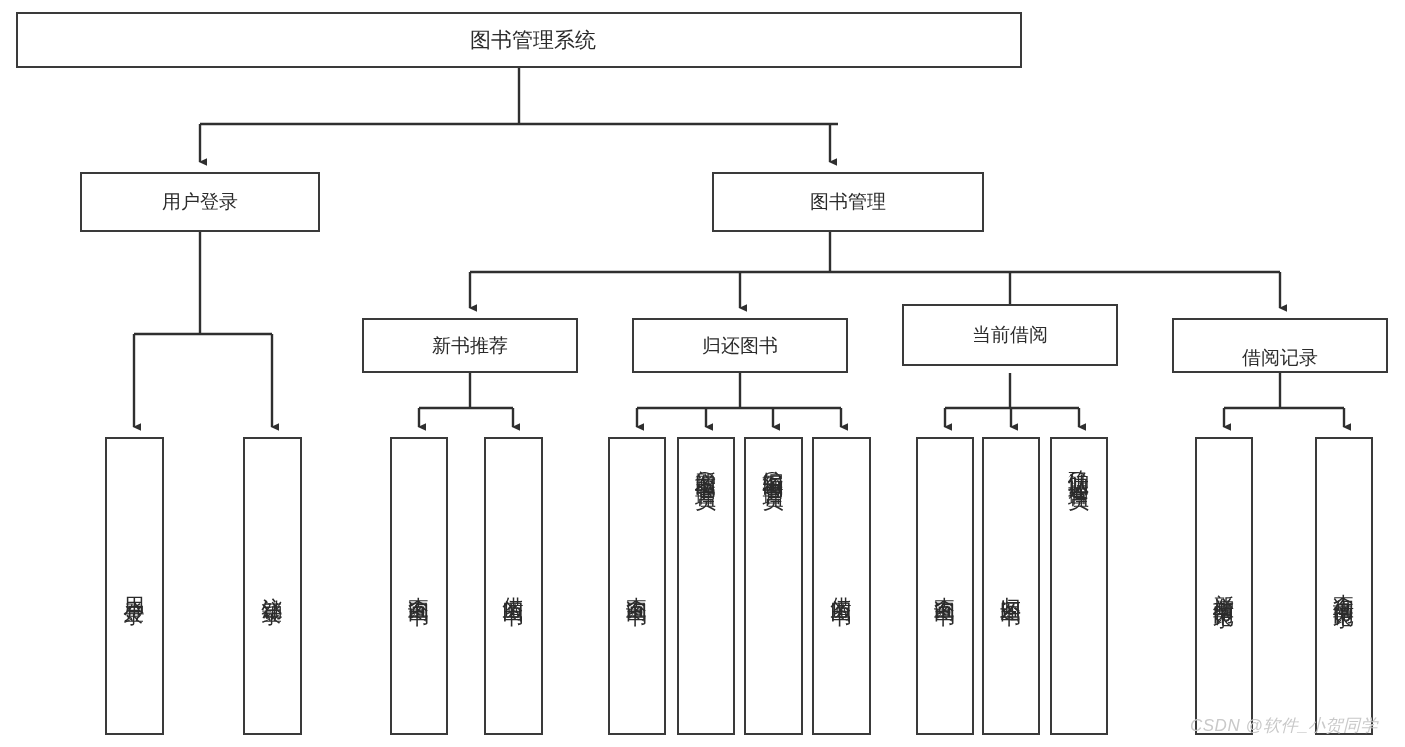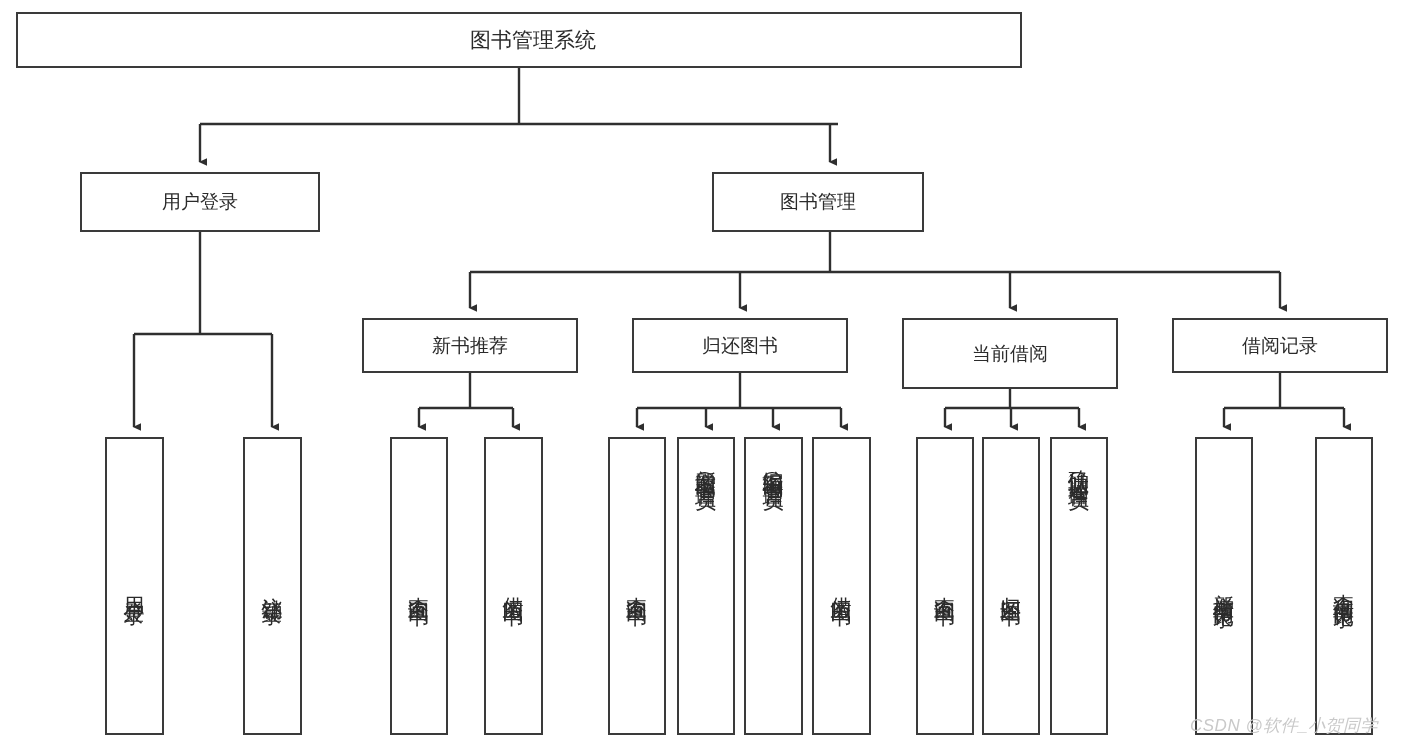--- a/index.html
+++ b/index.html
@@ -124,34 +124,34 @@
     </g>
   </svg>
 
   <div class="node level-root" style="left:16px; top:12px; width:1006px; height:56px;">
     <span>图书管理系统</span>
   </div>
 
   <div class="node level-1" style="left:80px; top:172px; width:240px; height:60px;">
     <span>用户登录</span>
   </div>
-  <div class="node level-1" style="left:712px; top:172px; width:212px; height:60px;">
+  <div class="node level-1" style="left:712px; top:172px; width:272px; height:60px;">
     <span>图书管理</span>
   </div>
 
   <div class="node level-2" style="left:362px; top:318px; width:216px; height:55px;">
     <span>新书推荐</span>
   </div>
   <div class="node level-2" style="left:632px; top:318px; width:216px; height:55px;">
     <span>归还图书</span>
   </div>
-  <div class="node level-2" style="left:902px; top:318px; width:216px; height:71px;">
+  <div class="node level-2" style="left:902px; top:304px; width:216px; height:62px;">
     <span>当前借阅</span>
   </div>
-  <div class="node level-2" style="left:1172px; top:318px; width:216px; height:55px;">
+  <div class="node level-2" style="left:1172px; top:318px; width:216px; height:55px;align-items:flex-end;">
     <span>借阅记录</span>
   </div>
 
   <div class="node leaf centered" style="left:105px; top:437px; width:59px; height:298px;">
     <span class="vtext">用户登录</span>
   </div>
   <div class="node leaf centered" style="left:243px; top:437px; width:59px; height:298px;">
     <span class="vtext">注销登录</span>
   </div>
   <div class="node leaf centered" style="left:390px; top:437px; width:58px; height:298px;">

